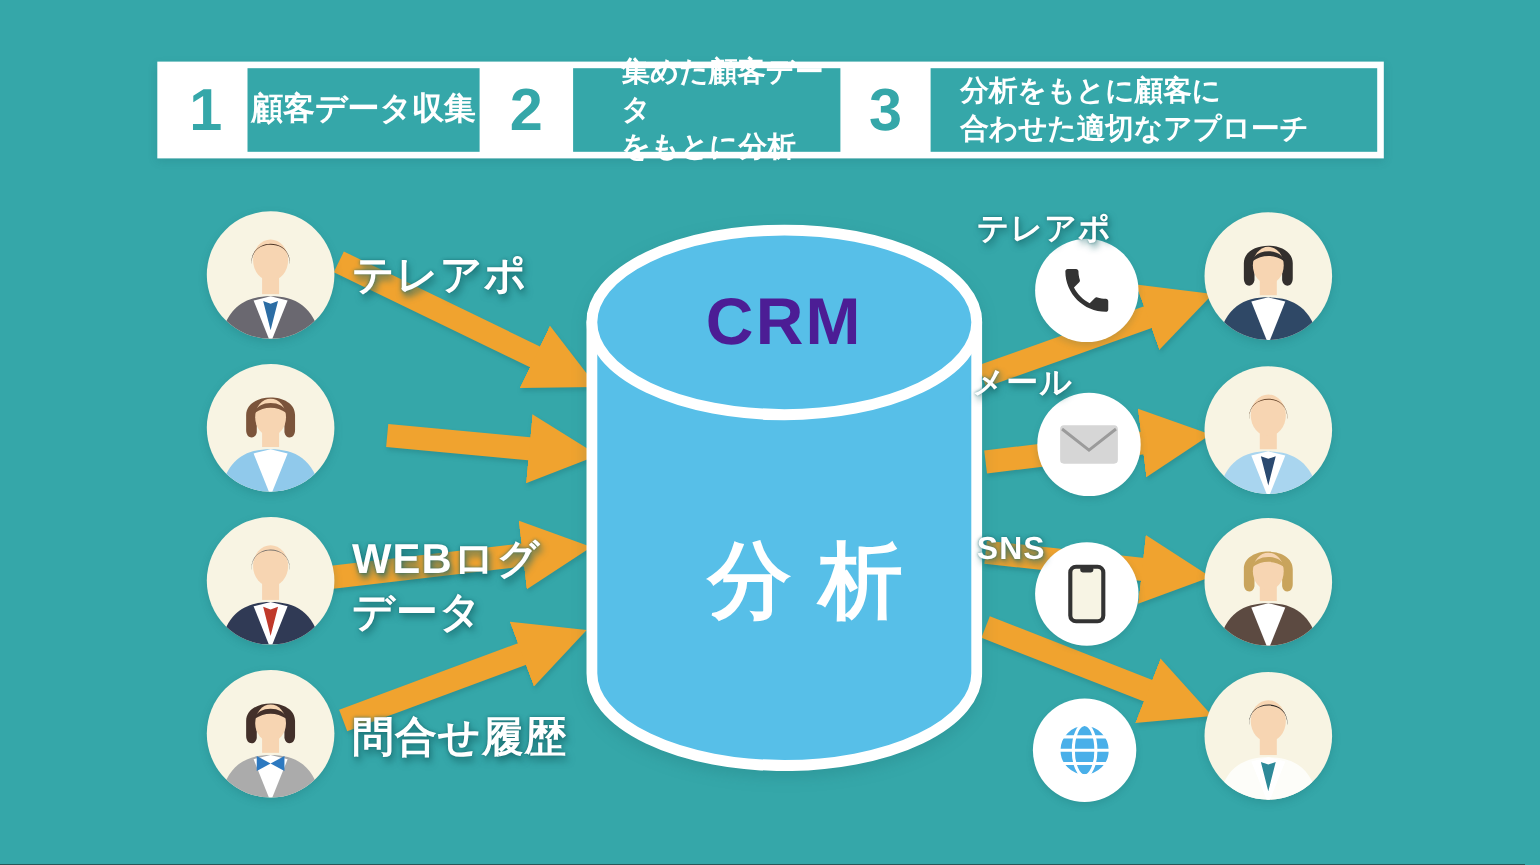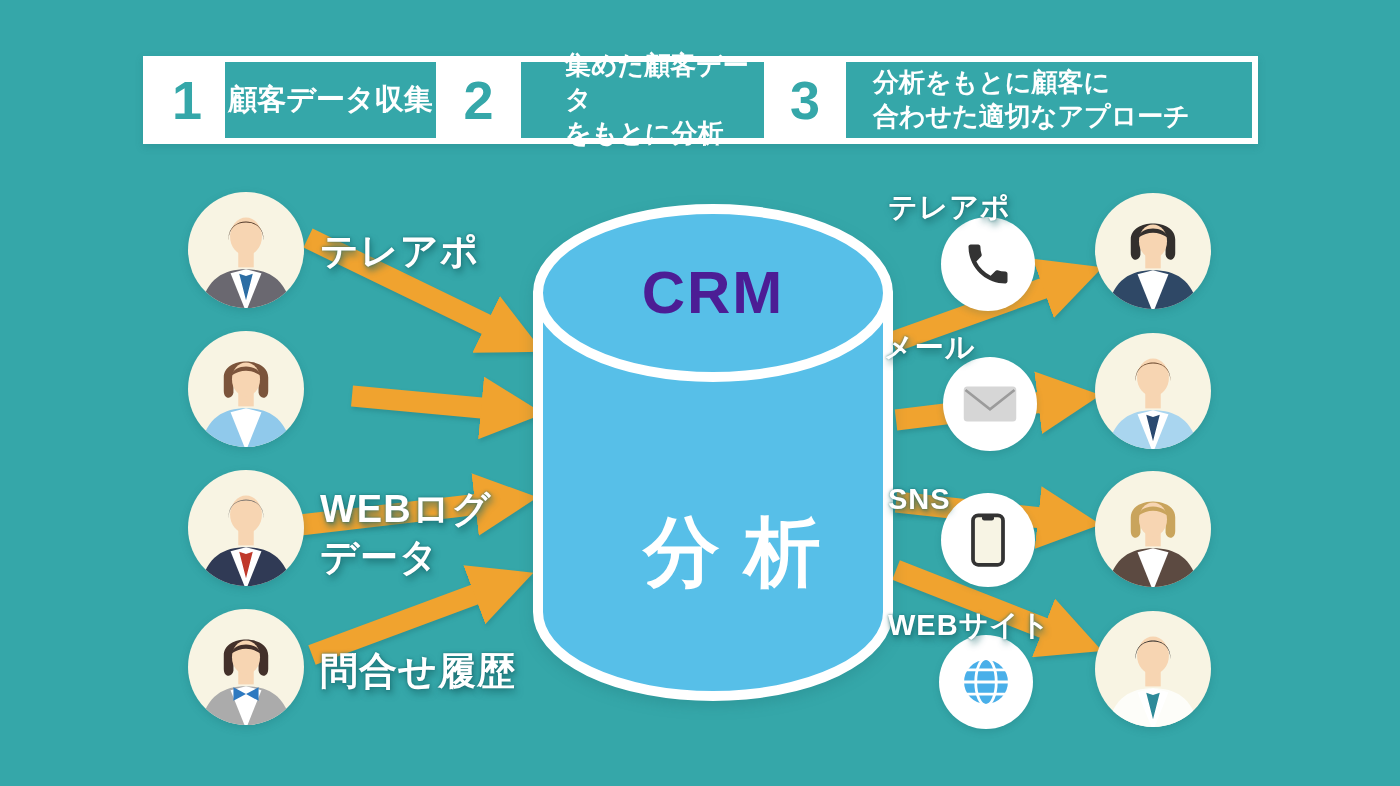--- a/index.html
+++ b/index.html
@@ -48,21 +48,21 @@
   .channel-label{font-size:29px;width:200px;}
   
   .cyl{position:absolute;left:533px;top:204px;z-index:2;
     filter:drop-shadow(0 5px 7px rgba(20,90,95,.2));}
   .cyl-title{
     position:absolute;left:533px;top:258px;width:360px;z-index:3;
     color:#4c1d95;font-size:60px;font-weight:800;text-align:center;letter-spacing:2px;
   }
   .cyl-body-label{
     position:absolute;left:533px;top:478px;width:400px;z-index:3;
-    color:#fff;font-size:76px;font-weight:800;text-align:center;letter-spacing:2px;margin-top:24px;
+    color:#fff;font-size:76px;font-weight:800;text-align:center;letter-spacing:2px;
   }
   
   .chan-circle{
     position:absolute;width:94px;height:94px;border-radius:50%;
     background:#FFFFFF;z-index:3;display:flex;align-items:center;justify-content:center;
     box-shadow:0 3px 7px rgba(20,90,95,.2);
   }
 </style>
 </head>
 <body>
@@ -169,21 +169,20 @@
   </div>
 
   <div class="glow channel-label" style="left:888px;top:483px">SNS</div>
   <div class="chan-circle" style="left:941px;top:493px">
     <svg viewBox="0 0 48 72" width="36" height="56">
       <rect x="4" y="3" width="40" height="66" rx="7" fill="#F7F4E4" stroke="#333333" stroke-width="5"></rect>
       <rect x="16" y="3" width="16" height="7" rx="3" fill="#333333"></rect>
     </svg>
   </div>
 
-  <div class="glow channel-label" style="left:888px;top:606px">WEBサイト</div>
   <div class="chan-circle" style="left:939px;top:635px">
     <svg viewBox="0 0 60 60" width="56" height="56">
       <circle cx="30" cy="30" r="25" fill="#49AFE9"></circle>
       <circle cx="30" cy="30" r="25" fill="none" stroke="#FFFFFF" stroke-width="3"></circle>
       <ellipse cx="30" cy="30" rx="11" ry="25" fill="none" stroke="#FFFFFF" stroke-width="3"></ellipse>
       <line x1="5" y1="30" x2="55" y2="30" stroke="#FFFFFF" stroke-width="3"></line>
       <line x1="9" y1="17" x2="51" y2="17" stroke="#FFFFFF" stroke-width="3"></line>
       <line x1="9" y1="43" x2="51" y2="43" stroke="#FFFFFF" stroke-width="3"></line>
     </svg>
   </div>

